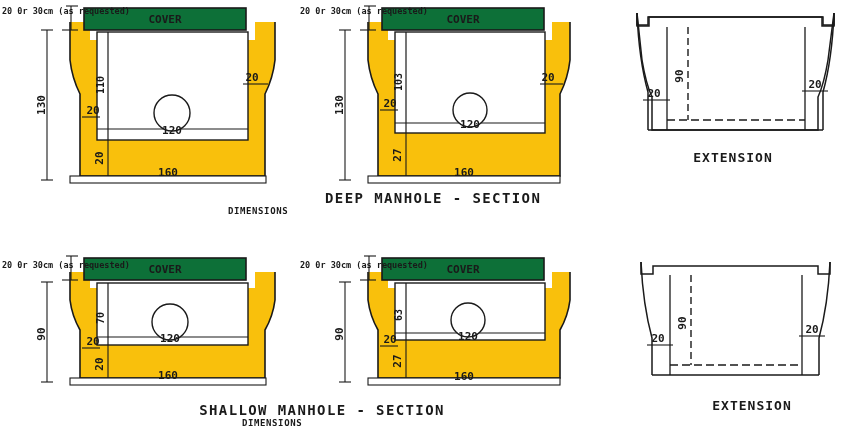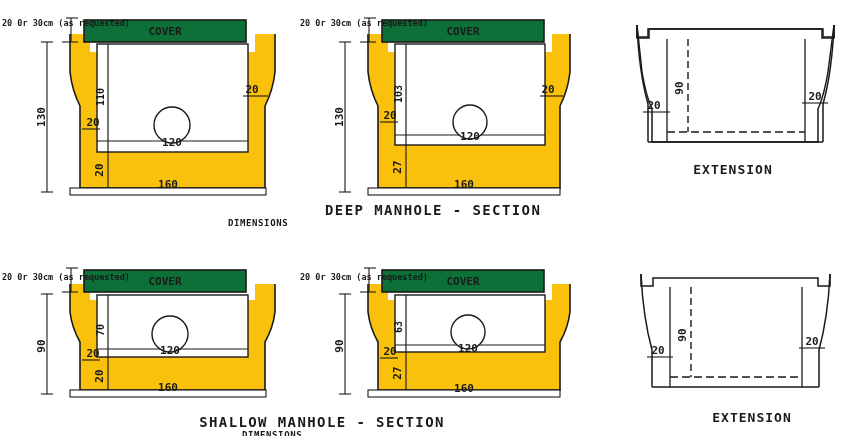--- a/index.html
+++ b/index.html
@@ -1,18 +1,18 @@
 <!DOCTYPE html>
 <html><head>
 <meta charset="utf-8">
 <style>
   html,body{margin:0;padding:0;background:#ffffff;}
   body{width:850px;height:436px;position:relative;overflow:hidden;
        font-family:"DejaVu Sans Mono","Liberation Mono",monospace;}
-  .canvas{position:absolute;left:0;top:12px;width:850px;height:380px;}
+  .canvas{position:absolute;left:0;top:0;width:850px;height:380px;}
   svg{display:block;}
   text{font-family:"DejaVu Sans Mono","Liberation Mono",monospace;fill:#1a1a1a;}
   .cap{font-weight:bold;}
 </style>
 </head>
 <body>
 
 <div class="canvas">
 <svg width="850" height="436" viewBox="0 0 850 436" xmlns="http://www.w3.org/2000/svg">
 

